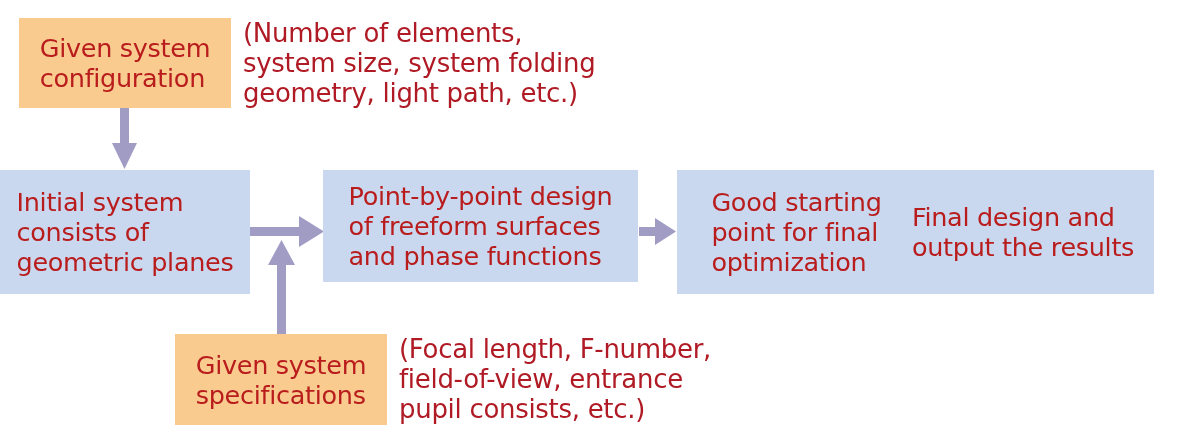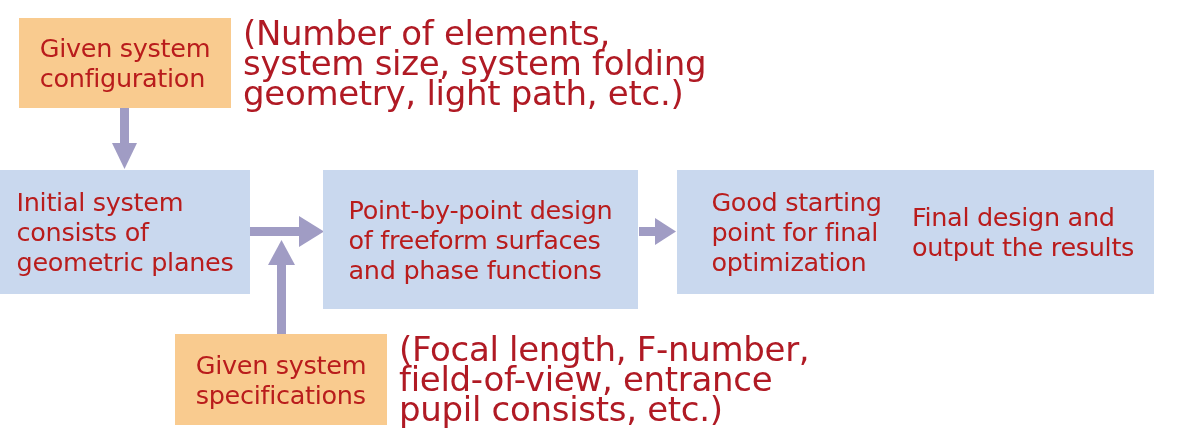--- a/index.html
+++ b/index.html
@@ -9,21 +9,21 @@
   }
   .box {
     position:absolute; display:flex; align-items:center; justify-content:center;
     color:#b91c1c; font-size:25.5px; line-height:30px;
     letter-spacing:-0.3px; box-sizing:border-box;
   }
   .box span { white-space:pre-line; }
   .orange { background:#f9cb8f; }
   .blue { background:#c9d8ee; }
   .note {
-    position:absolute; color:#b01a24; font-size:34px; line-height:30px;
+    position:absolute; color:#b01a24; font-size:26px; line-height:30px;
     white-space:pre-line; letter-spacing:-0.3px;
   }
   svg.arrows { position:absolute; left:0; top:0; }
 </style>
 </head>
 <body>
 
 <svg class="arrows" width="1200" height="441">
   <g fill="#a09cc4">
 
@@ -60,21 +60,21 @@
 </div>
 <div class="note" style="left:243px; top:18px;">(Number of elements,
 system size, system folding
 geometry, light path, etc.)</div>
 
 <div class="box blue" style="left:0px; top:170px; width:250px; height:124px;">
   <span>Initial system
 consists of
 geometric planes</span>
 </div>
-<div class="box blue" style="left:323px; top:170px; width:315px; height:139px;">
+<div class="box blue" style="left:323px; top:170px; width:315px; height:112px;">
   <span>Point-by-point design
 of freeform surfaces
 and phase functions</span>
 </div>
 <div class="box blue" style="left:677px; top:170px; width:219px; height:124px;padding-left:20px;">
   <span>Good starting
 point for final
 optimization</span>
 </div>
 <div class="box blue" style="left:892px; top:170px; width:262px; height:124px;">

